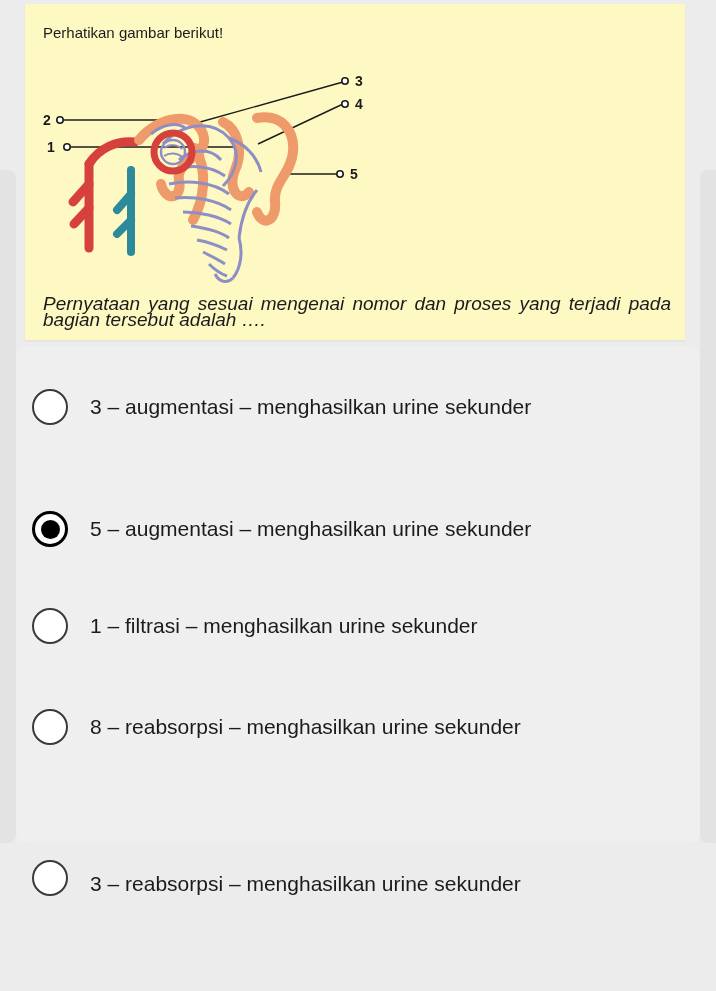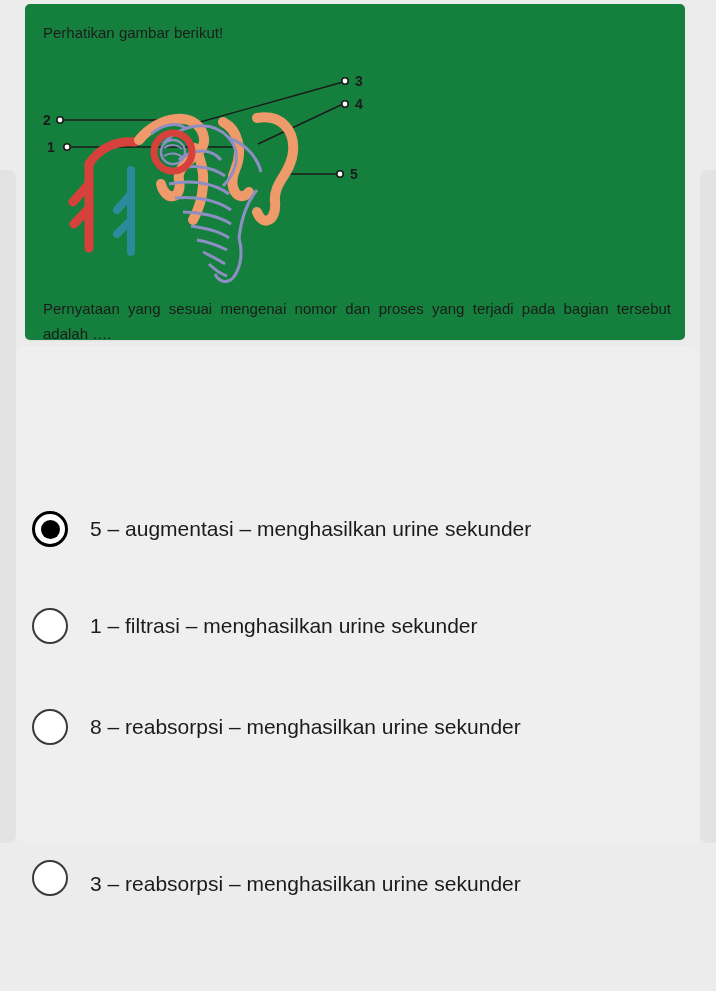--- a/index.html
+++ b/index.html
@@ -17,22 +17,22 @@
     background: #ececec;
   }
 
   
   .question-card {
     position: absolute;
     left: 25px;
     top: 4px;
     width: 660px;
     height: 336px;
-    background: #15803d;
-    border-radius: 5px;
+    background: #fef9c3;
+    border-radius: 0;
     overflow: hidden;
     box-shadow: 0 1px 2px rgba(0,0,0,0.06);
   }
   .question-intro {
     position: absolute;
     left: 18px;
     top: 20px;
     font-size: 15px;
     color: #1b1b1b;
   }
@@ -41,24 +41,25 @@
     left: 18px;
     top: 48px;
     width: 350px;
     height: 235px;
   }
   .question-text {
     position: absolute;
     left: 18px;
     top: 292px;
     width: 628px;
-    font-size: 15px;
-    line-height: 25px;
+    font-size: 19px;
+    line-height: 16px;
     color: #1b1b1b;
     text-align: justify;
+    font-style: italic;
   }
 
   
   .options-panel {
     position: absolute;
     left: 16px;
     top: 346px;
     width: 684px;
     height: 497px;
     background: #efefef;
@@ -205,20 +206,24 @@
           <path d="M121 104 C127 100 135 101 139 105" fill="none" stroke="#8d8fc4" stroke-width="2"></path>
         </g>
       </svg>
     </div>
 
     <div class="question-text">Pernyataan yang sesuai mengenai nomor dan proses yang terjadi pada bagian tersebut adalah ….</div>
   </div>
 
   <div class="options-panel">
 
+    <div class="option opt0">
+      <div class="radio"></div>
+      <div class="option-label">3 – augmentasi – menghasilkan urine sekunder</div>
+    </div>
 
     <div class="option opt1">
       <div class="radio checked"></div>
       <div class="option-label">5 – augmentasi – menghasilkan urine sekunder</div>
     </div>
 
     <div class="option opt2">
       <div class="radio"></div>
       <div class="option-label">1 – filtrasi – menghasilkan urine sekunder</div>
     </div>

